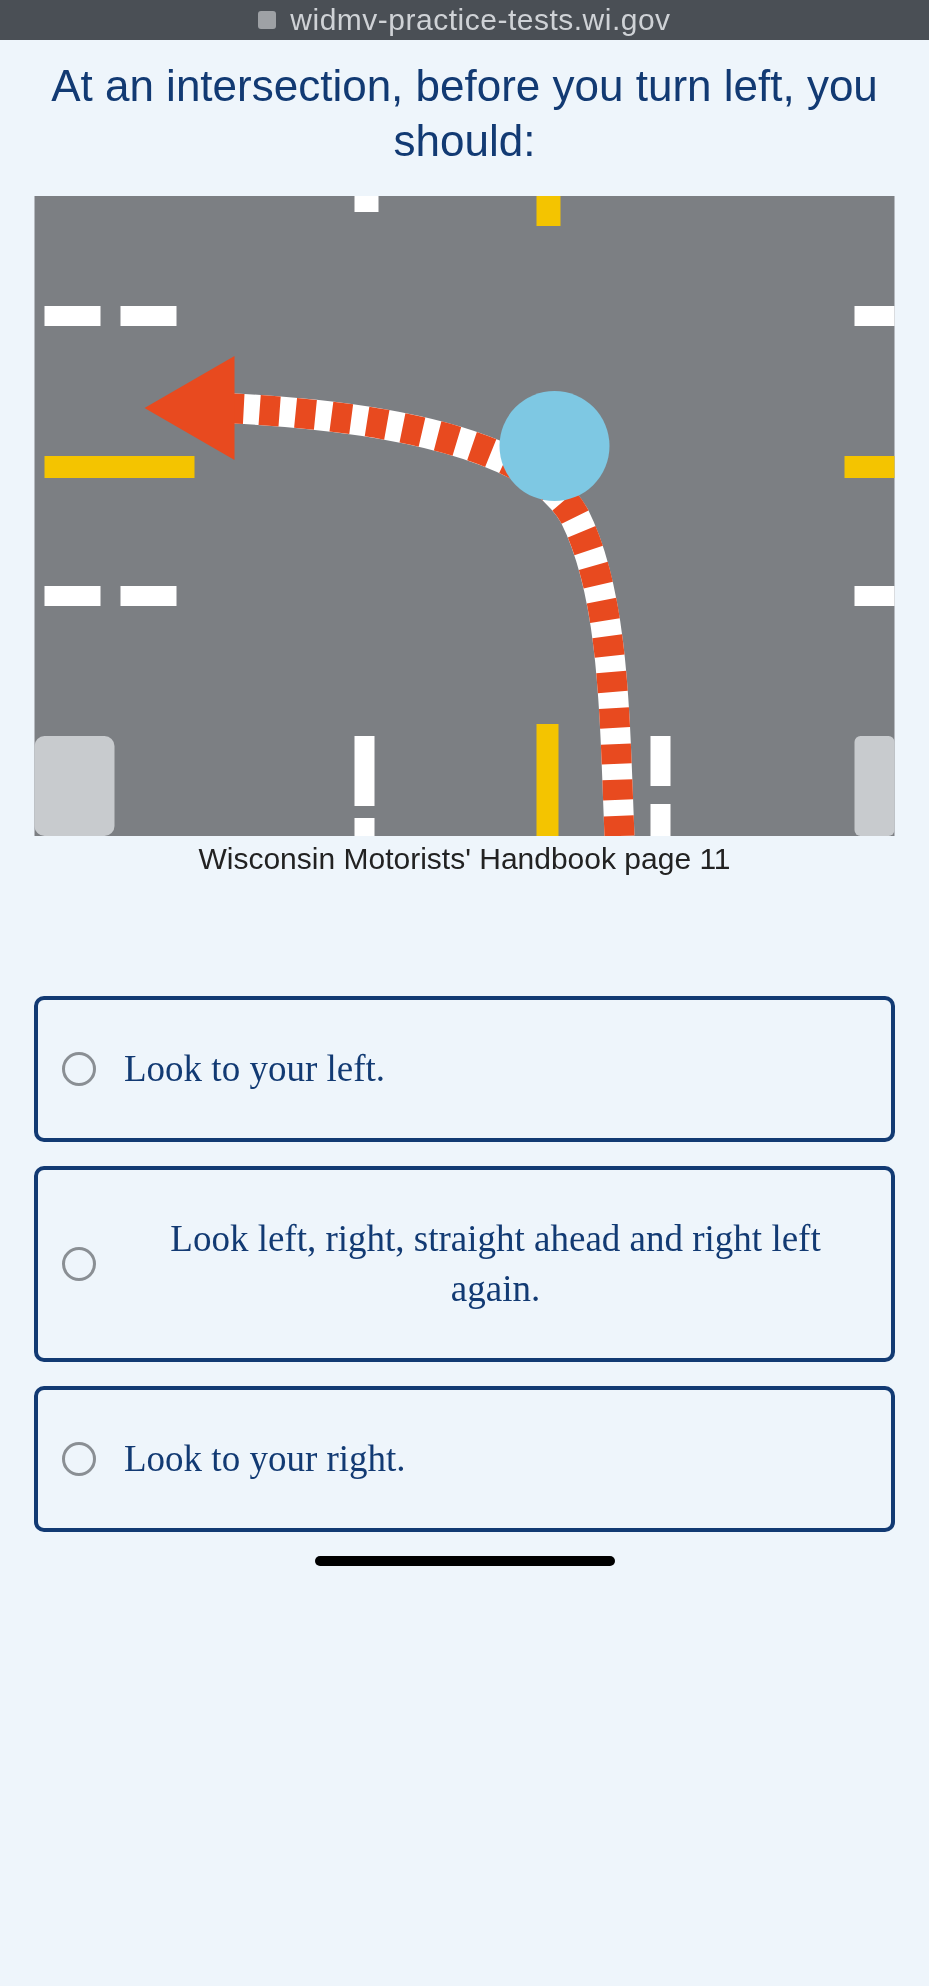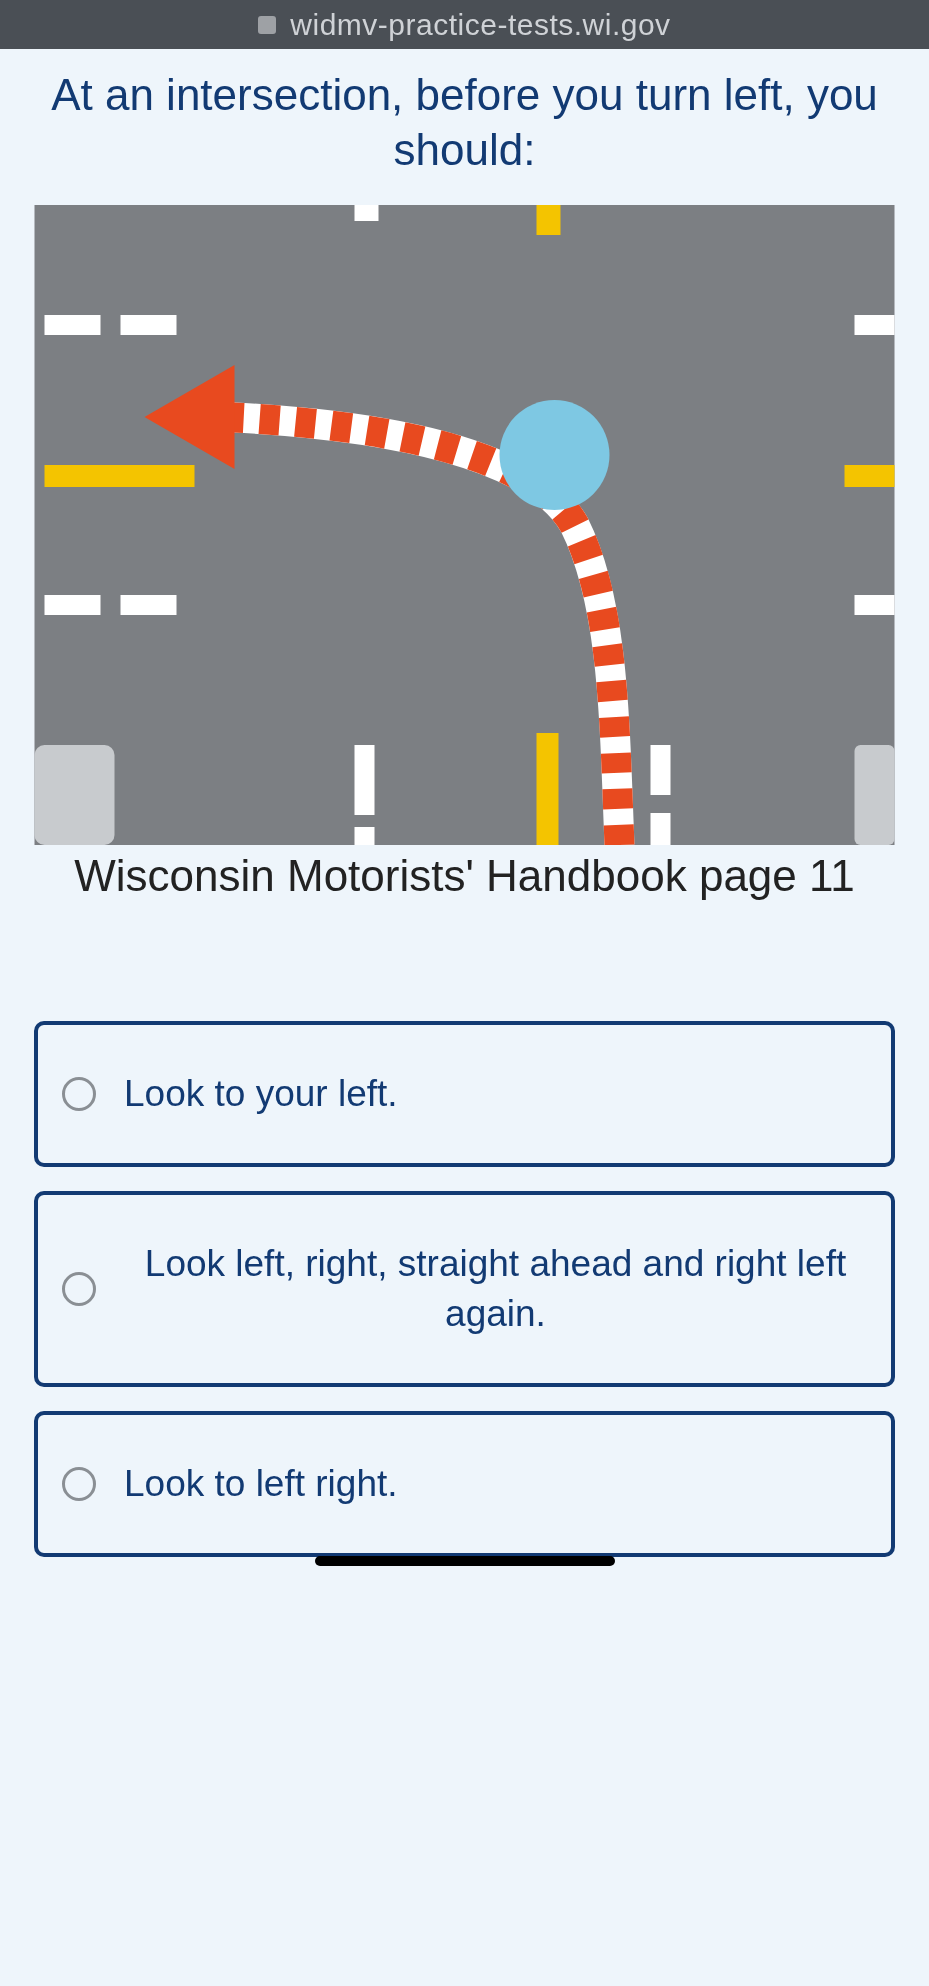--- a/index.html
+++ b/index.html
@@ -1,19 +1,19 @@
 <!DOCTYPE html>
 <html><head>
 <meta charset="utf-8">
 <style>
   * { box-sizing: border-box; margin: 0; padding: 0; }
   html, body { width: 929px; height: 1986px; font-family: Arial, Helvetica, sans-serif; background: #eef5fb; }
   .url-bar {
     width: 100%;
-    height: 49px;
+    height: 40px;
     background: #4a4f55;
     color: #cfd2d6;
     display: flex;
     align-items: center;
     justify-content: center;
     font-size: 30px;
     letter-spacing: 0.5px;
   }
   .url-bar .lock {
     width: 18px; height: 18px; background: #9ea1a5; border-radius: 3px;
@@ -29,26 +29,26 @@
     font-weight: 500;
     line-height: 1.25;
     margin-bottom: 28px;
   }
   .figure {
     width: 100%;
     margin-bottom: 6px;
   }
   .road-svg { width: 100%; height: 640px; display:block; }
   .caption {
-    font-size: 44px;
+    font-size: 30px;
     color: #222;
     margin-top: 4px;
     margin-bottom: 120px;
   }
-  .options { padding: 0 0 0 0; }
+  .options { padding: 0 0 0 0; font-family: Liberation Serif, serif; }
   .option {
     border: 4px solid #123a73;
     border-radius: 10px;
     display: flex;
     align-items: center;
     padding: 44px 24px;
     margin-bottom: 24px;
     color: #123a73;
     font-size: 37px;
     line-height: 1.35;
@@ -128,21 +128,21 @@
       <span>Look to your left.</span>
     </label>
 
     <label class="option">
       <span class="radio"></span>
       <span>Look left, right, straight ahead and right left again.</span>
     </label>
 
     <label class="option">
       <span class="radio"></span>
-      <span>Look to left right.</span>
+      <span>Look to your right.</span>
     </label>
 
   </div>
 
 </div>
 
 <div class="home-indicator"></div>
 
 </div>
 

